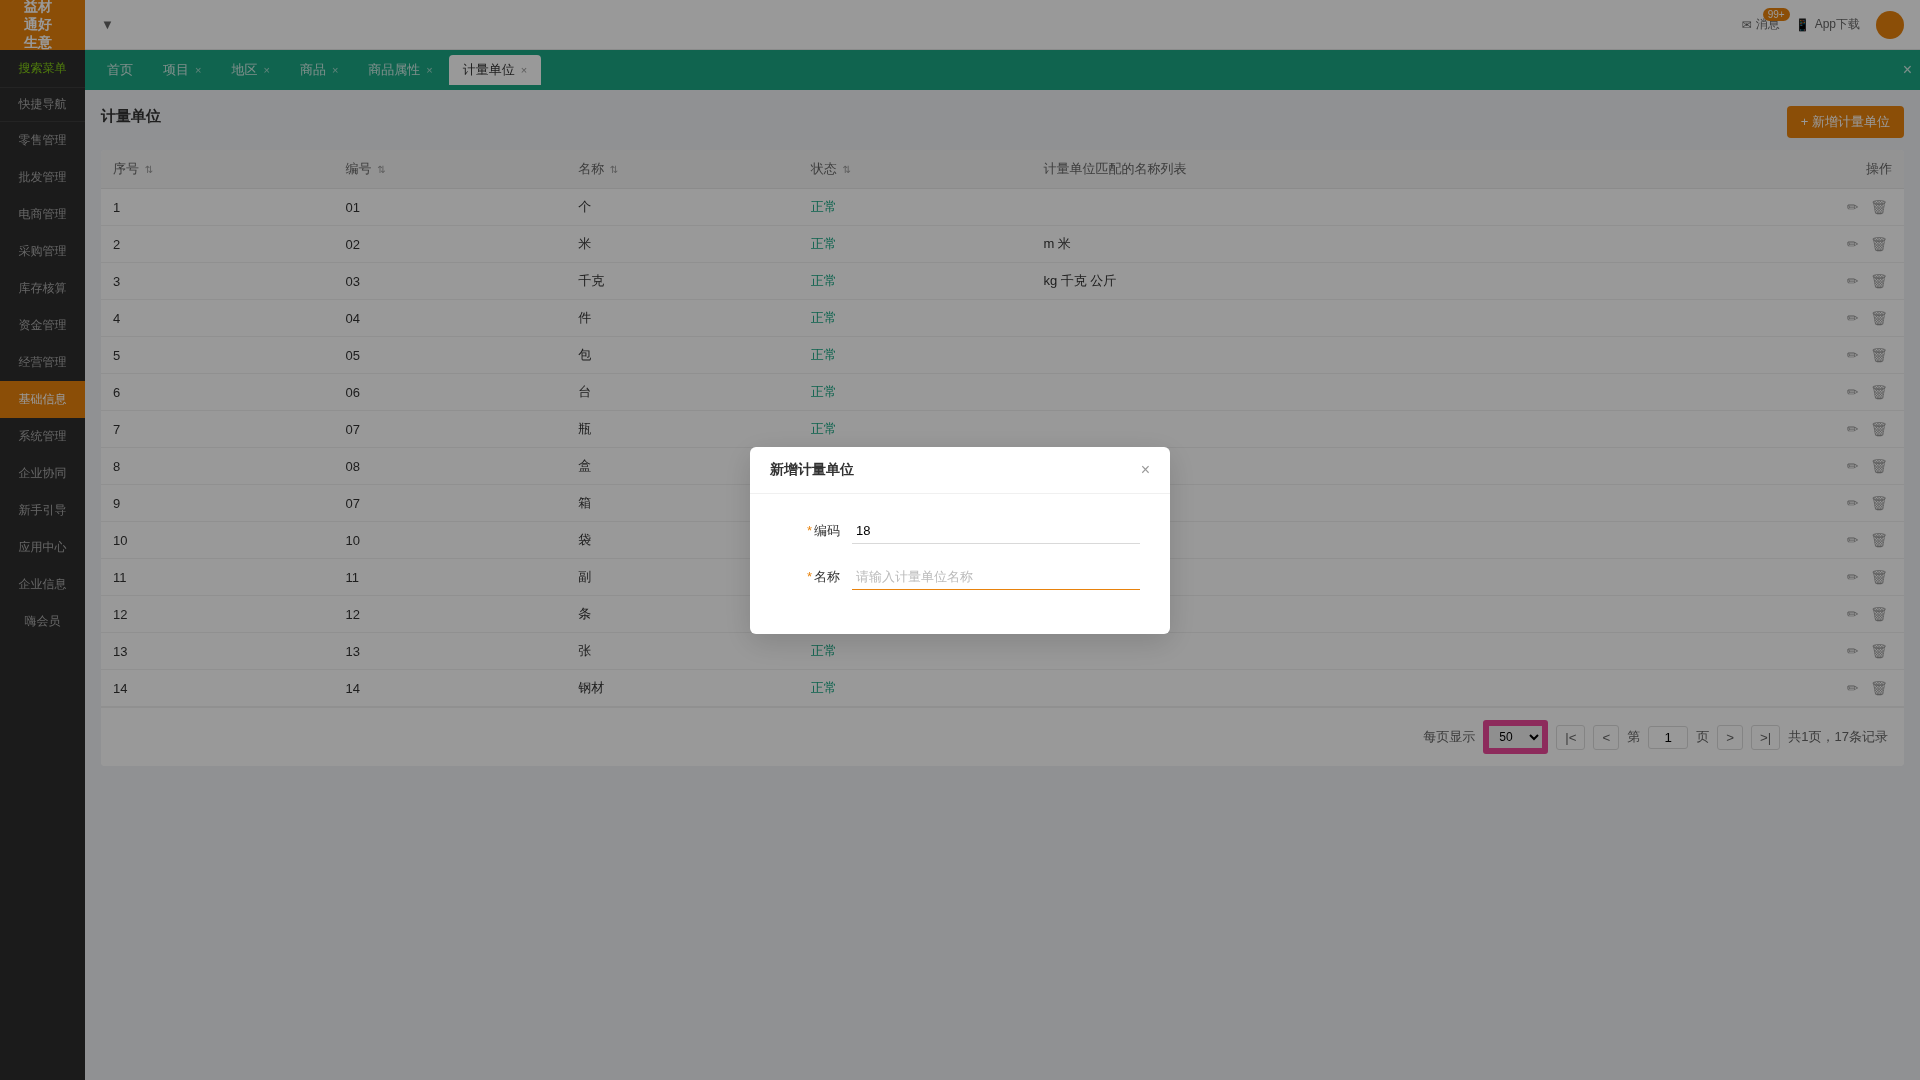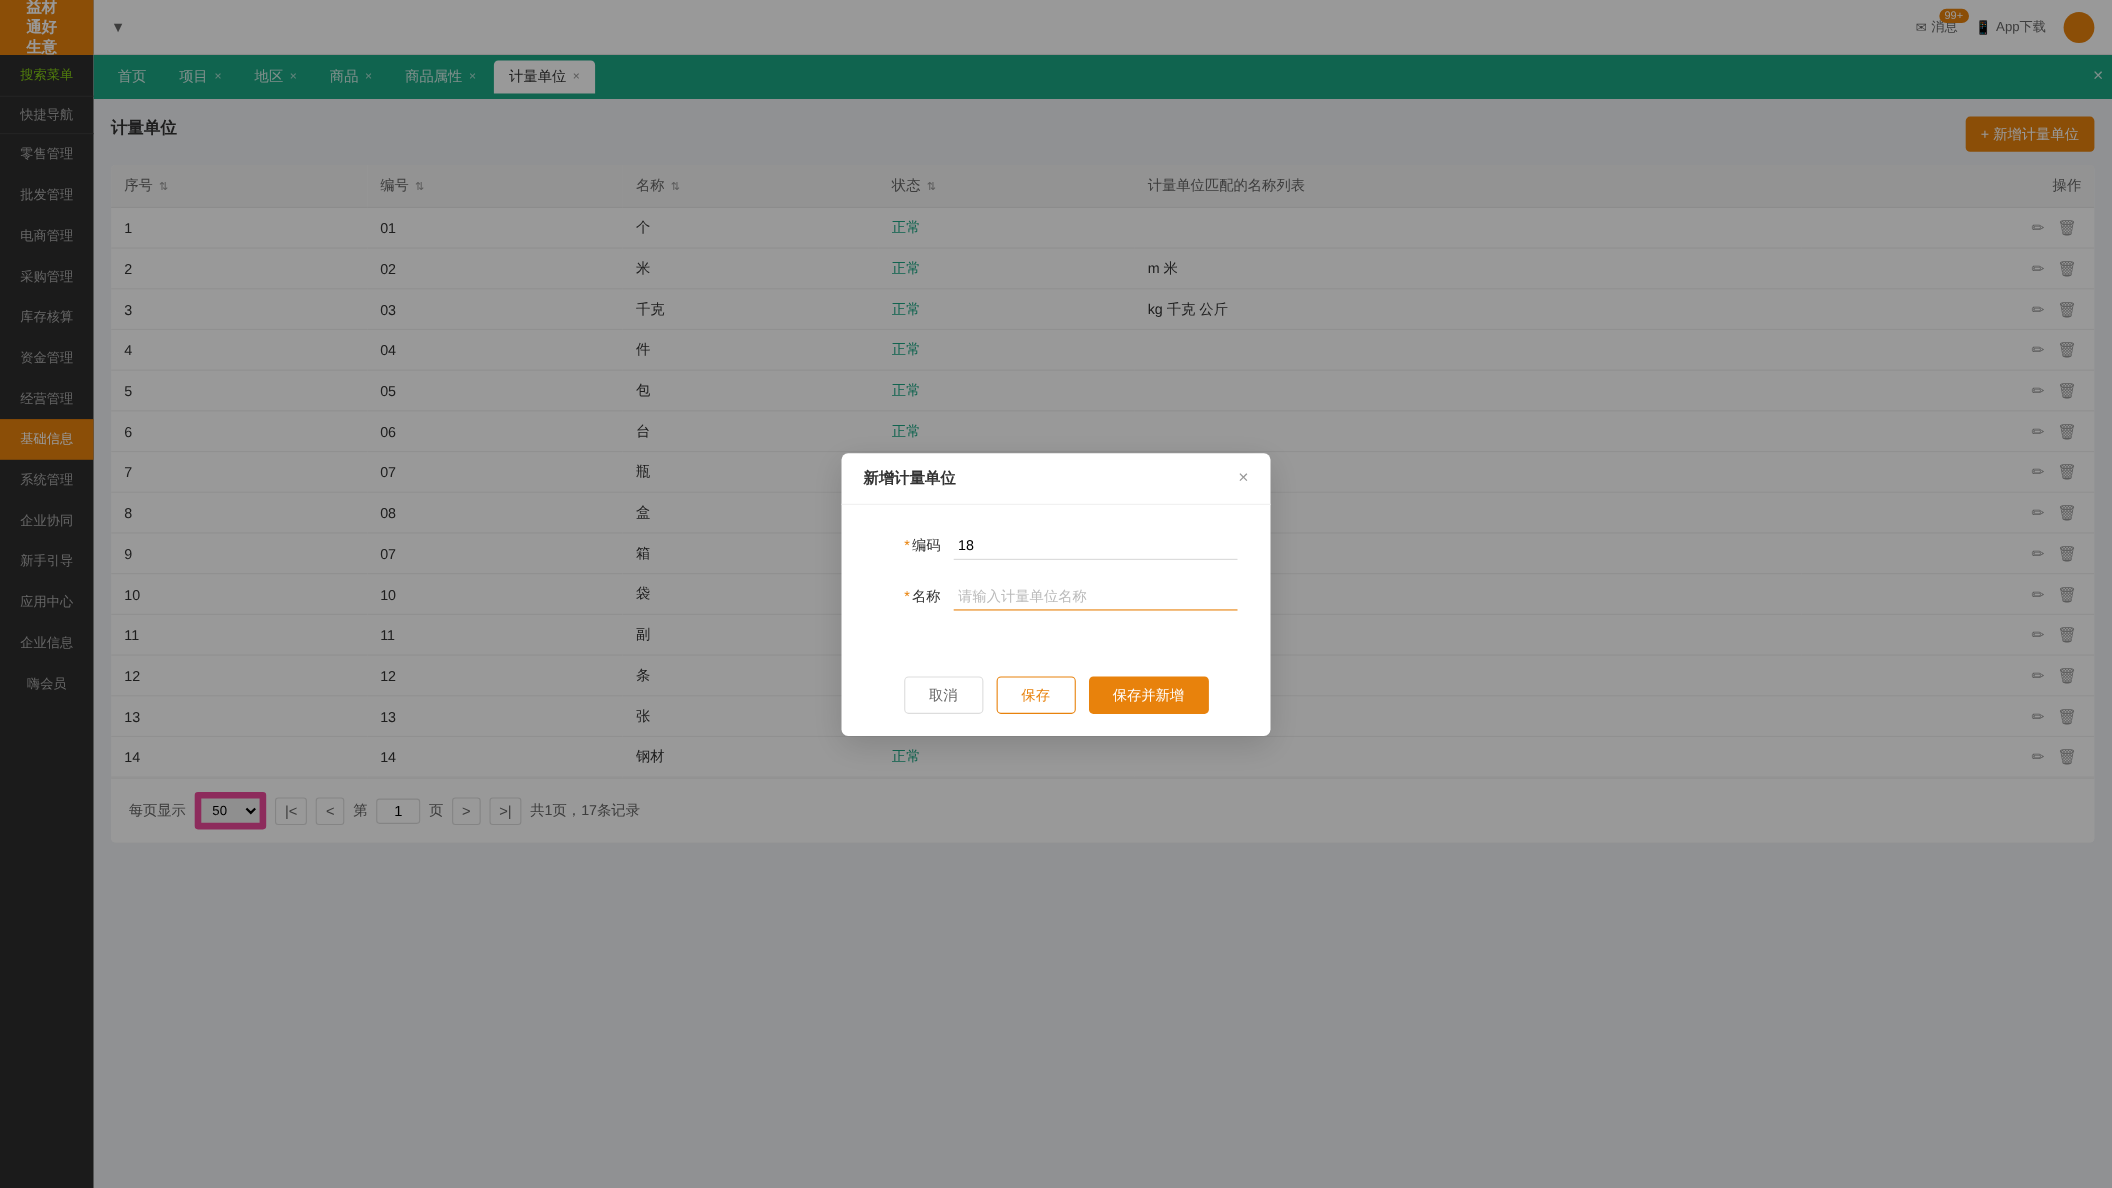--- a/index.html
+++ b/index.html
@@ -45,28 +45,28 @@
     .table-wrap { background: white; border-radius: 4px; overflow: hidden; }
     table { width: 100%; border-collapse: collapse; font-size: 13px; }
     thead tr { background: #f5f5f5; }
     th { padding: 10px 12px; text-align: left; color: #666; font-weight: normal; border-bottom: 1px solid #e8e8e8; white-space: nowrap; }
     th .sort { color: #999; font-size: 10px; margin-left: 2px; }
     td { padding: 9px 12px; color: #333; border-bottom: 1px solid #f0f0f0; }
     .status-normal { color: #1ba784; }
     .action-btn { color: #999; cursor: pointer; margin: 0 4px; font-size: 14px; }
 
     
-    .pagination { display: flex; align-items: center; justify-content: flex-start; padding: 12px 16px; gap: 8px; font-size: 13px; color: #666; background: white; border-top: 1px solid #f0f0f0; }
+    .pagination { display: flex; align-items: center; justify-content: flex-end; padding: 12px 16px; gap: 8px; font-size: 13px; color: #666; background: white; border-top: 1px solid #f0f0f0; }
     .pagination select { border: 6px solid #ec4899; padding: 3px 6px; border-radius: 3px; font-size: 12px; }
     .pagination-btn { border: 1px solid #ddd; background: white; padding: 4px 8px; cursor: pointer; border-radius: 3px; color: #666; }
     .pagination-input { border: 1px solid #ddd; width: 40px; text-align: center; padding: 3px; border-radius: 3px; }
 
     
     .modal-overlay { position: fixed; top: 0; left: 0; width: 100%; height: 100%; background: rgba(0,0,0,0.4); z-index: 100; display: flex; align-items: center; justify-content: center; }
-    .modal { background: white; border-radius: 6px; width: 390px; box-shadow: 0 8px 30px rgba(0,0,0,0.15); }
+    .modal { background: white; border-radius: 6px; width: 420px; box-shadow: 0 8px 30px rgba(0,0,0,0.15); }
     .modal-header { display: flex; align-items: center; justify-content: space-between; padding: 14px 20px; border-bottom: 1px solid #f0f0f0; }
     .modal-title { font-size: 14px; font-weight: bold; color: #333; }
     .modal-close { color: #999; cursor: pointer; font-size: 16px; }
     .modal-body { padding: 24px 30px; }
     .form-item { display: flex; align-items: center; margin-bottom: 20px; }
     .form-label { width: 60px; text-align: right; font-size: 13px; color: #333; margin-right: 12px; flex-shrink: 0; }
     .form-label.required::before { content: '*'; color: #e8820c; margin-right: 2px; }
     .form-input { flex: 1; border: none; border-bottom: 1px solid #d9d9d9; padding: 5px 4px; font-size: 13px; outline: none; }
     .form-input.active-input { border-bottom-color: #e8820c; }
     .form-input::placeholder { color: #bbb; font-size: 13px; }
@@ -354,19 +354,14 @@
     <div class="modal-body">
       <div class="form-item">
         <label class="form-label required">编码</label>
         <input class="form-input" type="text" value="18" style="">
       </div>
       <div class="form-item">
         <label class="form-label required">名称</label>
         <input class="form-input active-input" type="text" placeholder="请输入计量单位名称" style="">
       </div>
     </div>
-    <div class="modal-footer">
-      <button class="btn-cancel">取消</button>
-      <button class="btn-save">保存</button>
-      <button class="btn-save-new">保存并新增</button>
-    </div>
   </div>
 </div>
 
 </body></html>

